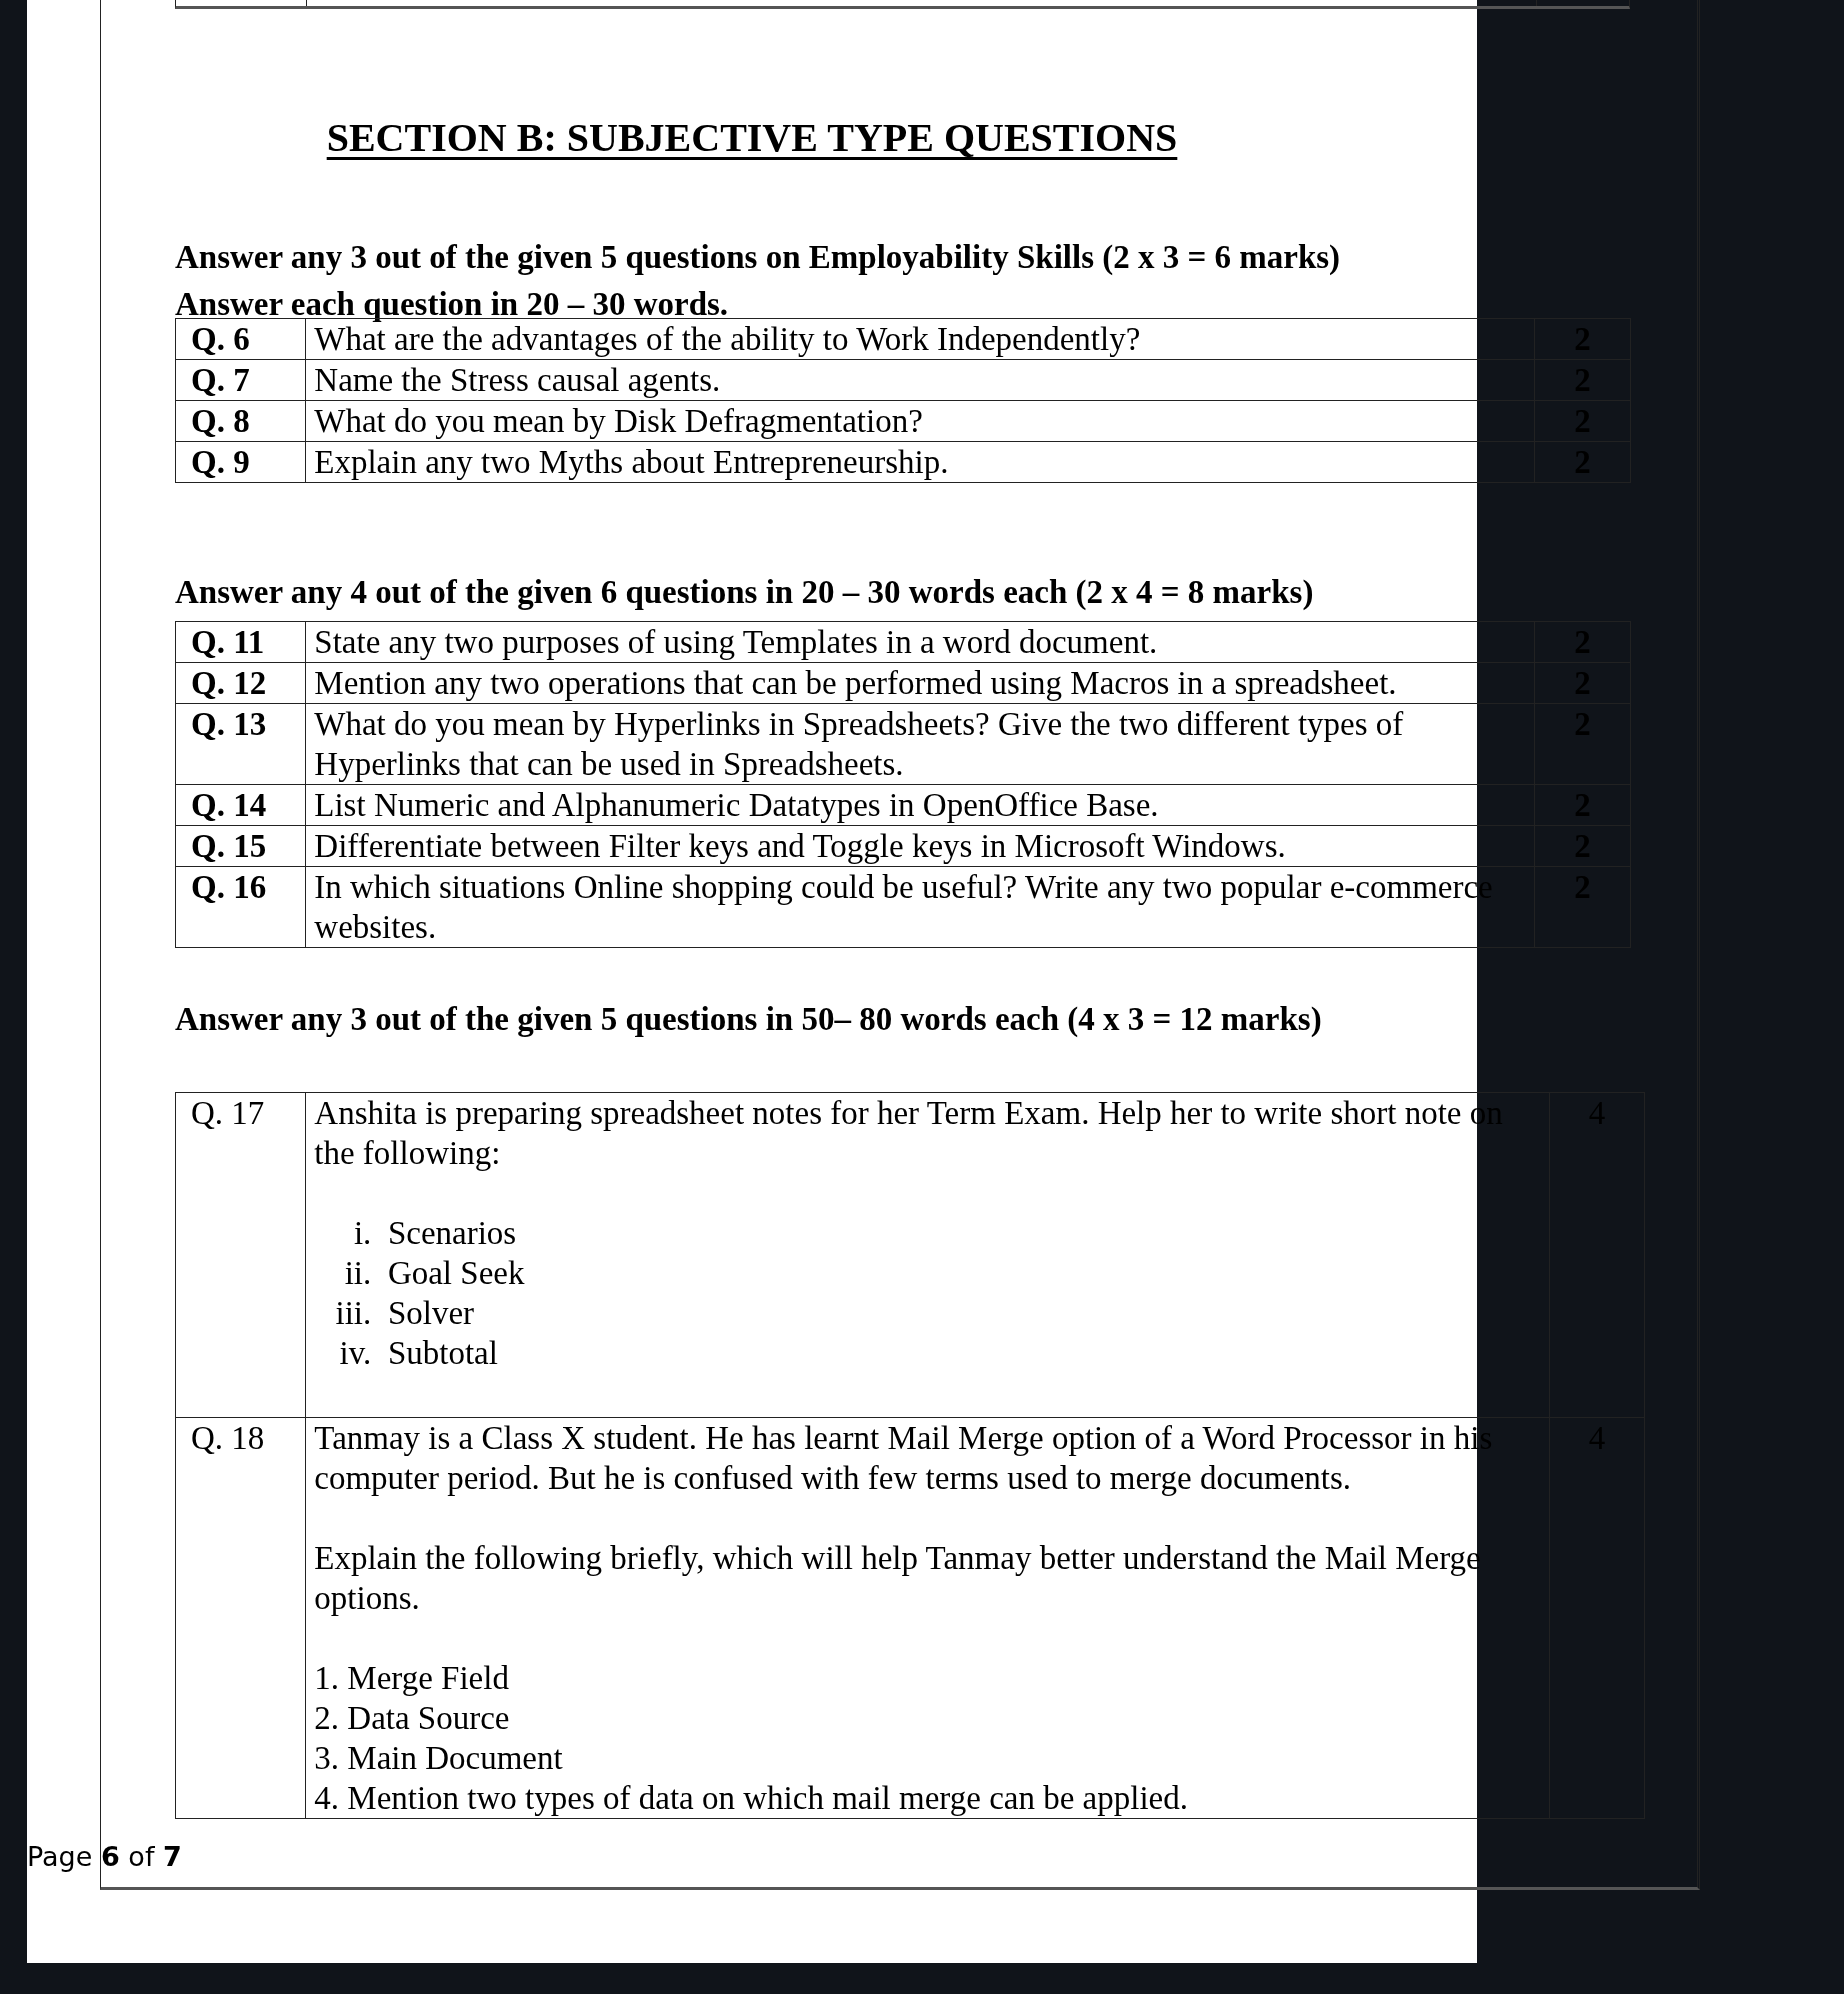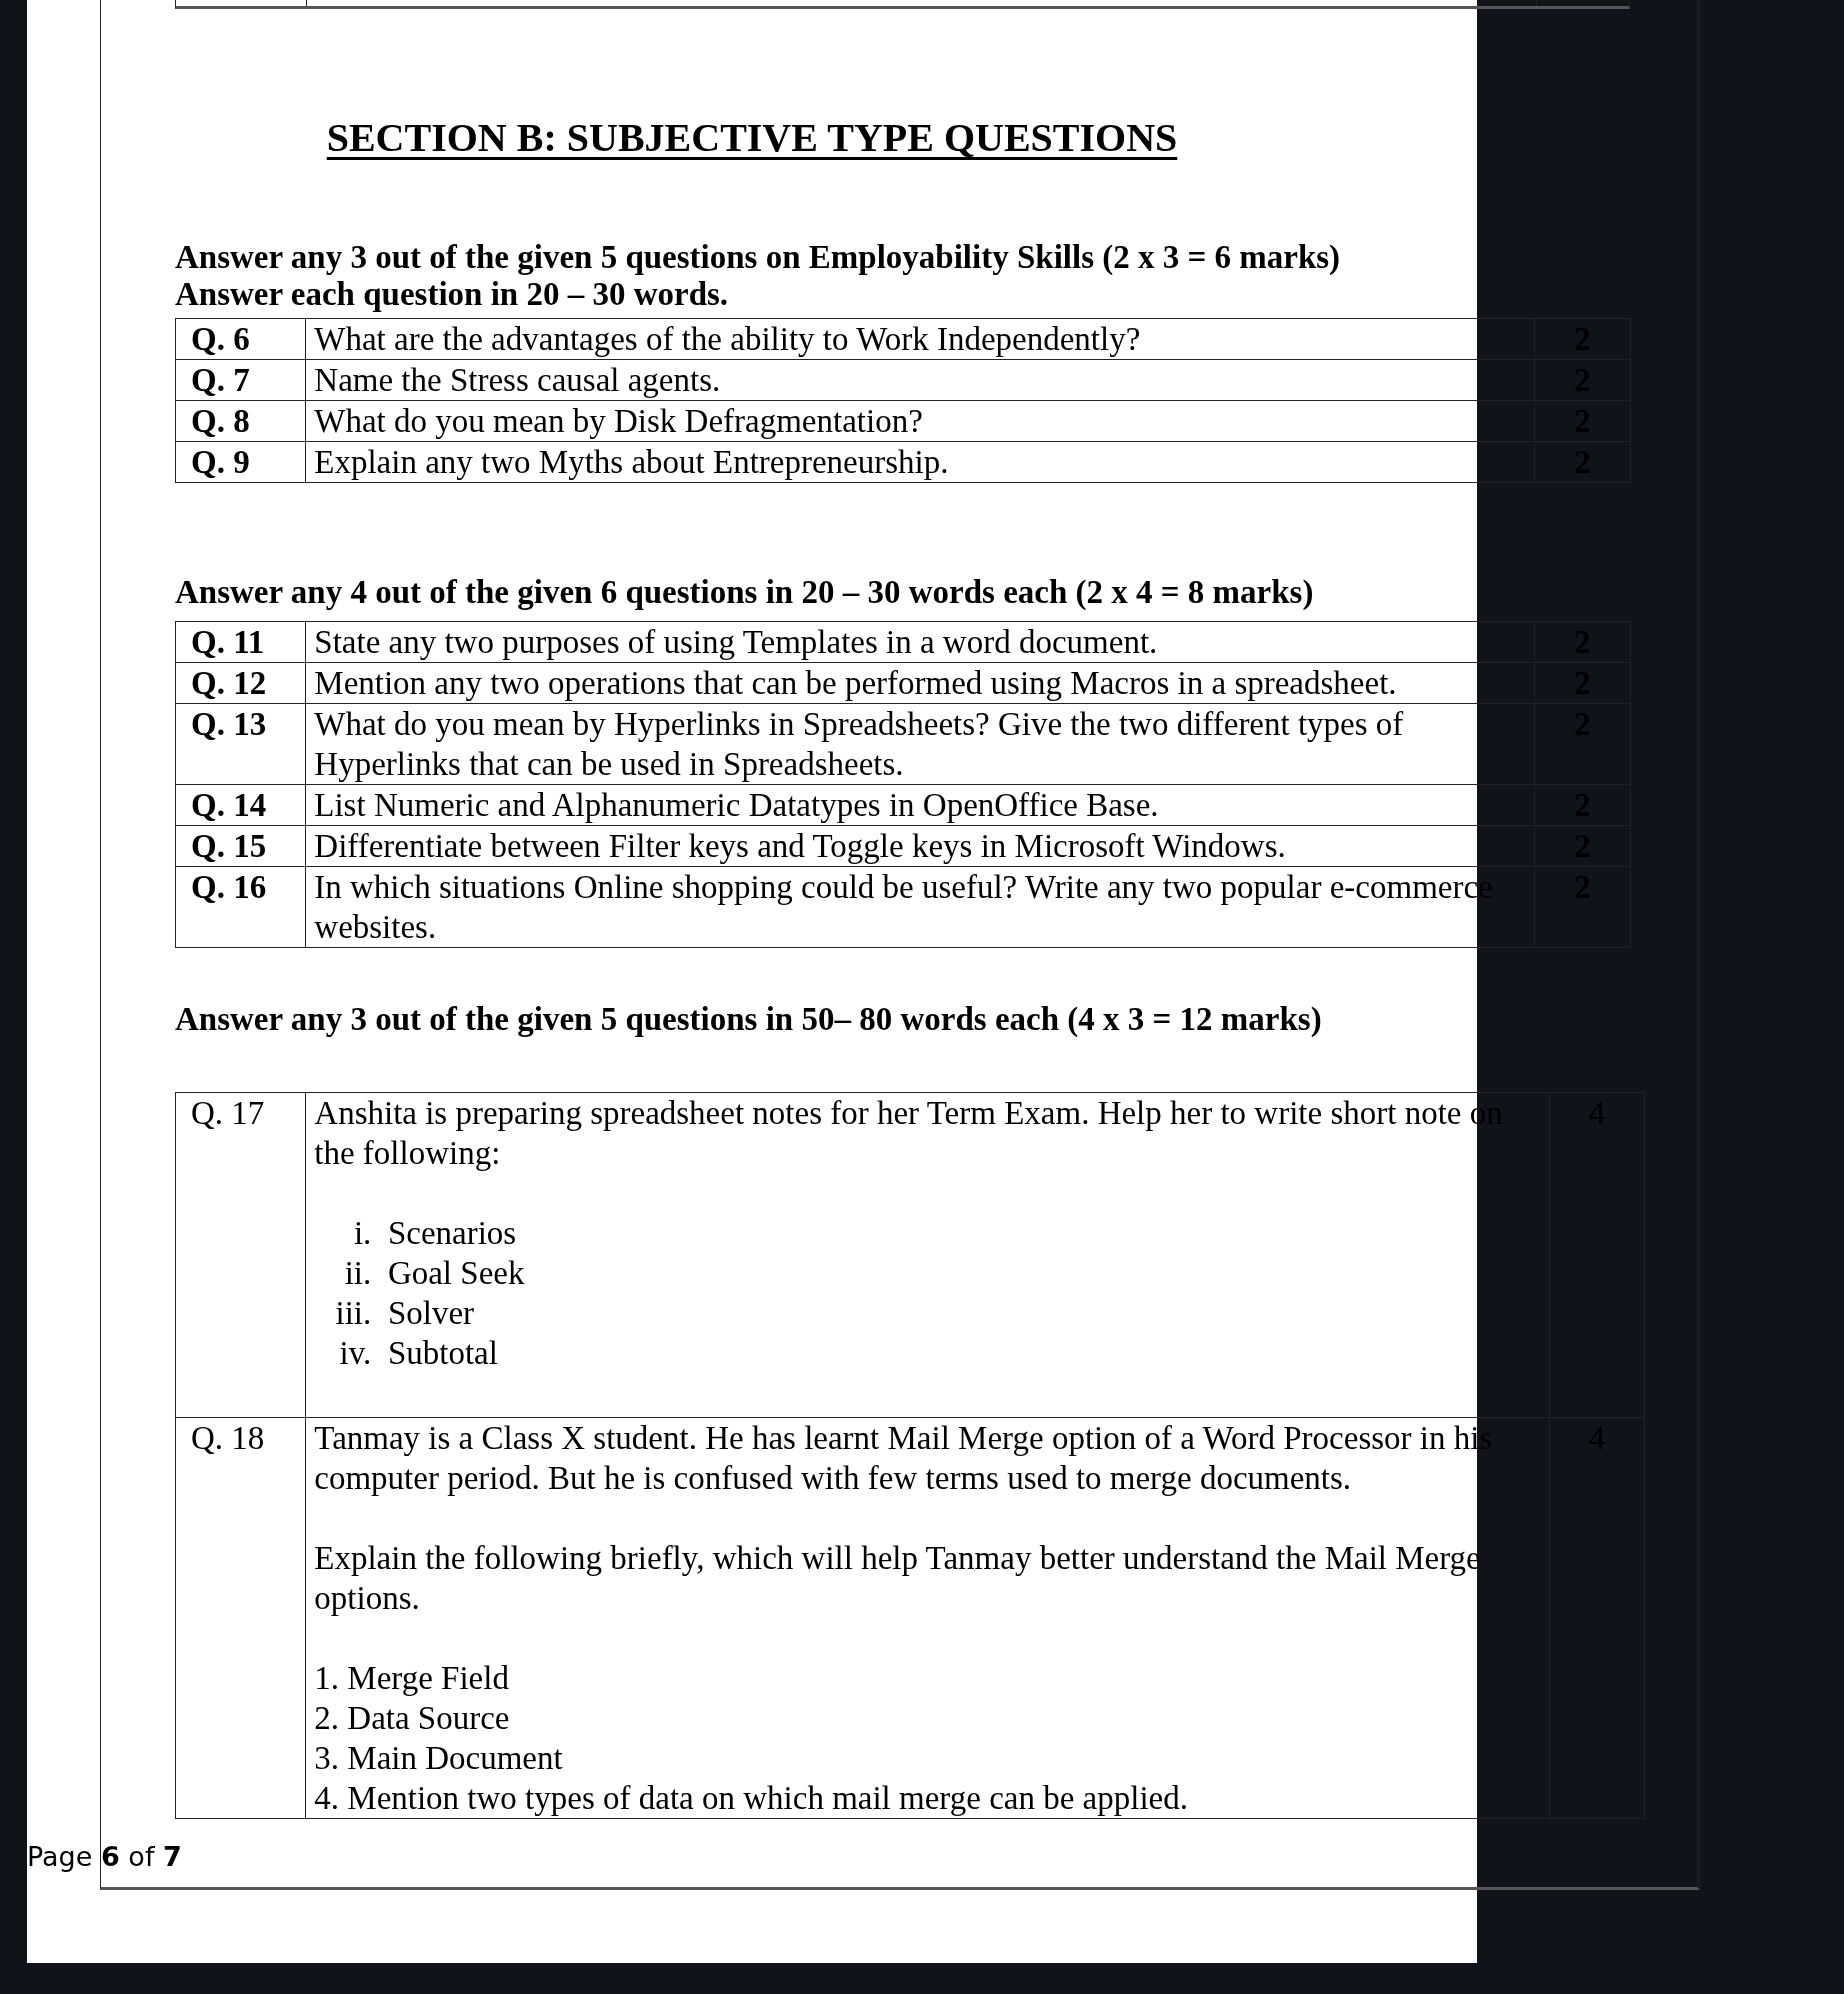--- a/index.html
+++ b/index.html
@@ -55,21 +55,21 @@
 <div class="page">
   <div class="frame"></div>
   <div class="top-table-stub">
     <div class="d1"></div>
       <div class="d2"></div>
   </div>
 
   <div class="section-title">SECTION B: SUBJECTIVE TYPE QUESTIONS</div>
 
   <div class="instr" style="top:224px;margin-top:15px;">Answer any 3 out of the given 5 questions on Employability Skills (2 x 3 = 6 marks)</div>
-  <div class="instr" style="top:276px;">Answer each question in 20 – 30 words.</div>
+  <div class="instr" style="top:286px;">Answer each question in 20 – 30 words.</div>
   <table class="q" style="top:318px; width:1455px;">
     <colgroup>
         <col style="width:130px">
         <col style="width:1229px">
         <col style="width:96px">
       </colgroup>
     <tbody id="t1">
         <tr>
           <td class="num">Q. 6</td>
           <td>What are the advantages of the ability to Work Independently?</td>

